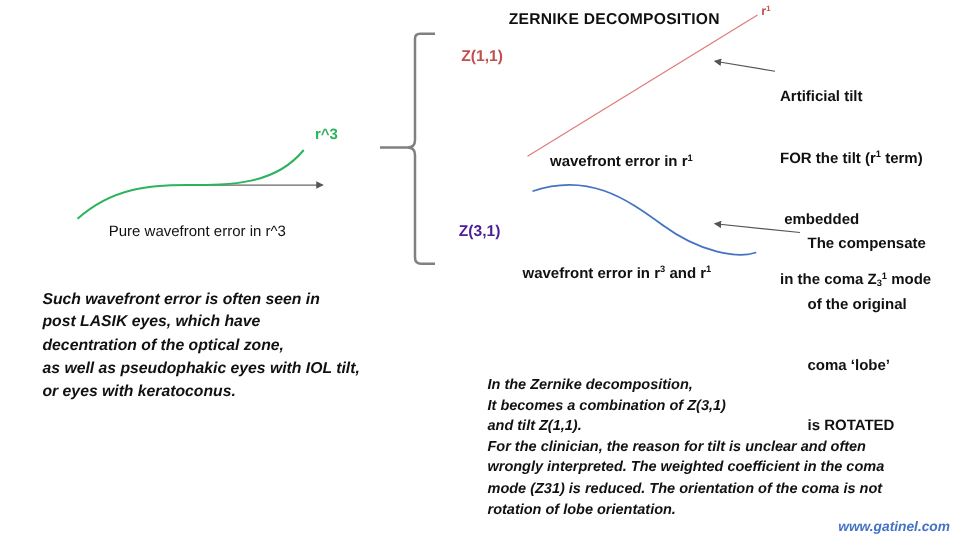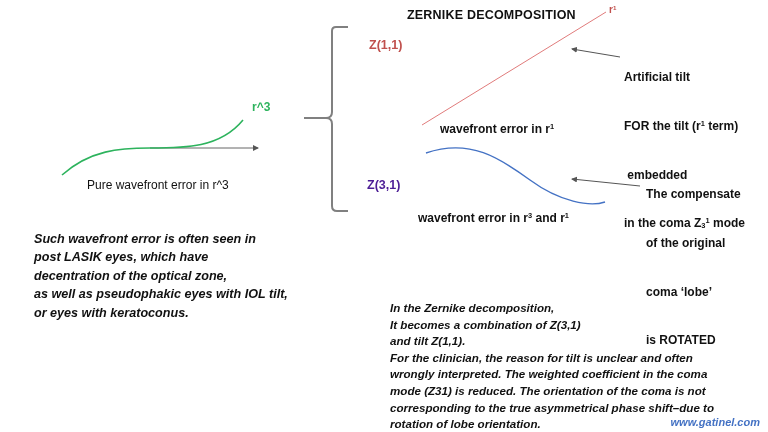--- a/index.html
+++ b/index.html
@@ -83,17 +83,16 @@
   <div>or eyes with keratoconus.</div>
 </div>
 
 <div class="abs right-para">
   <div>In the Zernike decomposition,</div>
   <div>It becomes a combination of Z(3,1)</div>
   <div>and tilt Z(1,1).</div>
   <div>For the clinician, the reason for tilt is unclear and often</div>
   <div>wrongly interpreted. The weighted coefficient in the coma</div>
   <div>mode (Z31) is reduced. The orientation of the coma is not</div>
-  <div>corresponding to the true asymmetrical phase shift–due to</div>
   <div>rotation of lobe orientation.</div>
 </div>
 
 <div class="abs site" style="color:#4472c4">www.gatinel.com</div>
 
 </body></html>

